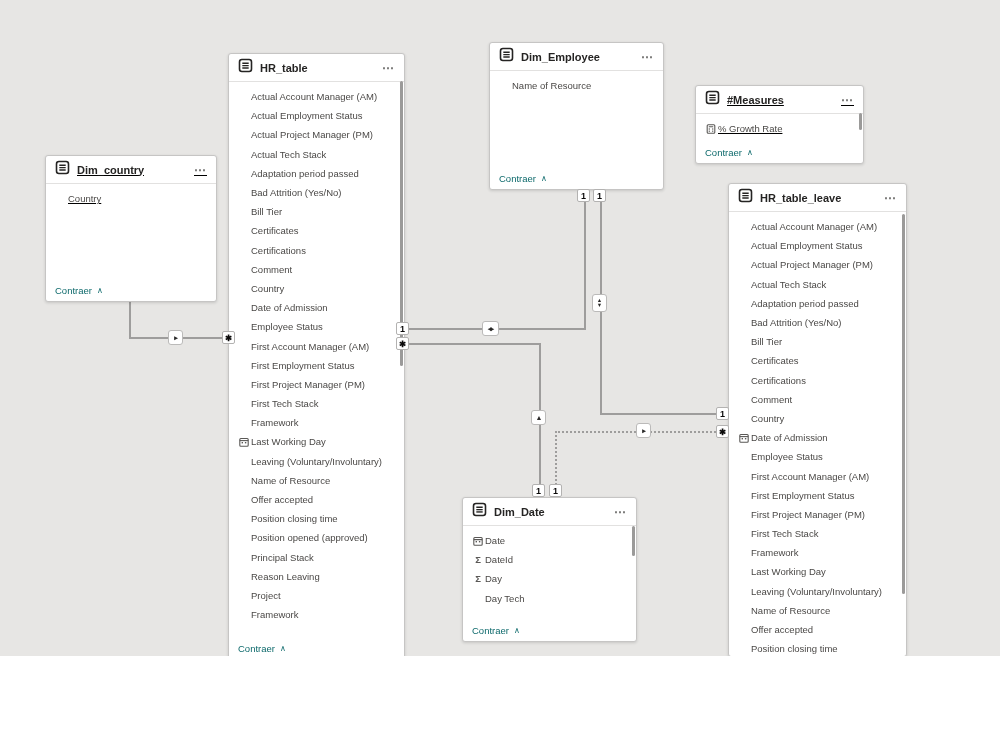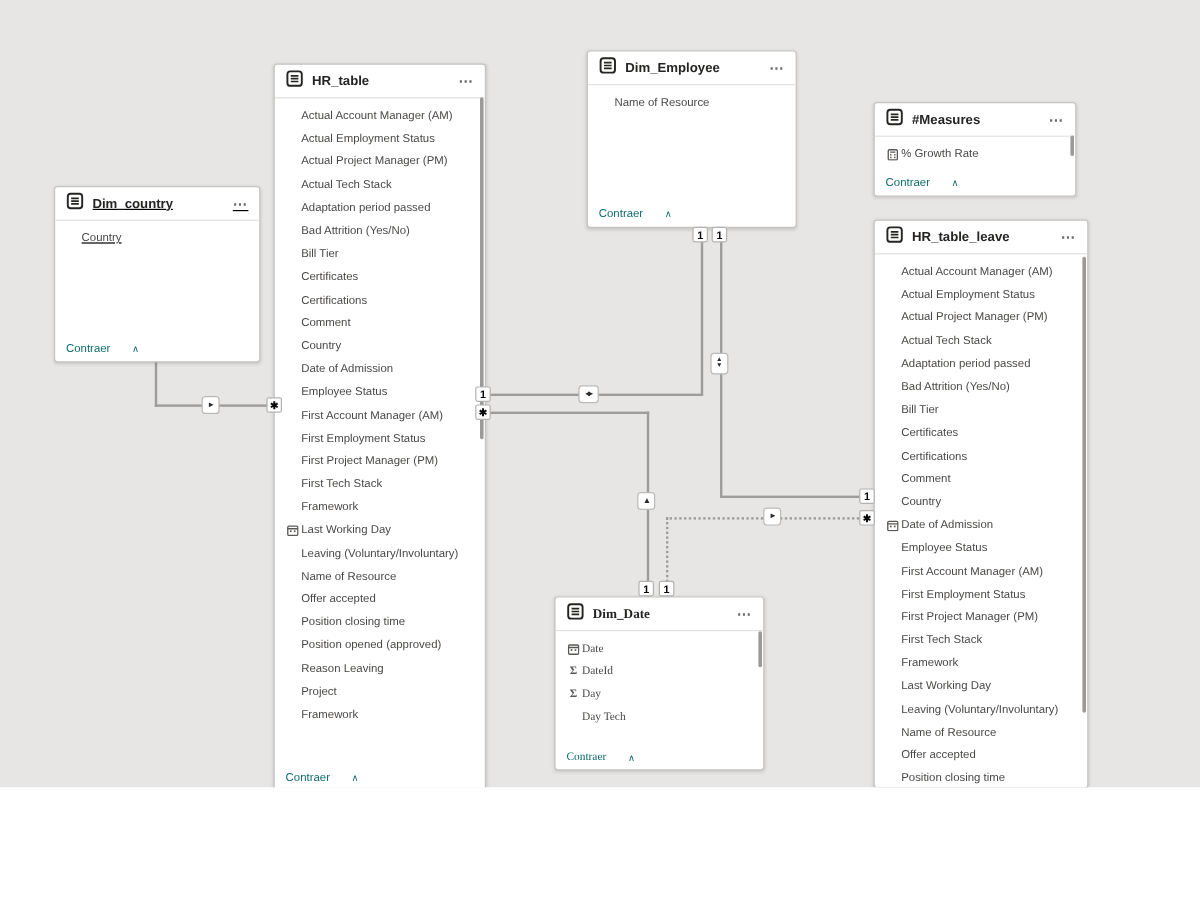--- a/index.html
+++ b/index.html
@@ -14,21 +14,21 @@
   .tbl-icon{width:15px;height:15px;flex:none;}
   .card-title{font-size:11px;font-weight:bold;color:#252423;white-space:nowrap;overflow:hidden;}
   .more{margin-left:auto;color:#6b6a69;font-size:12px;font-weight:bold;letter-spacing:1px;
     line-height:10px;flex:none;cursor:pointer;}
   .fields{padding:5px 0 2px 0;flex:1 1 auto;overflow:hidden;}
   .field{display:flex;align-items:center;height:19.2px;padding-left:8px;font-size:9.5px;
     color:#4a4846;white-space:nowrap;}
   .ficon{width:14px;flex:none;display:inline-flex;align-items:center;justify-content:center;
     color:#5a5856;font-size:9.5px;font-weight:bold;}
   .footer{position:absolute;left:9px;bottom:5px;font-size:9.5px;color:#0e6a6c;cursor:pointer;
-    display:flex;align-items:center;gap:18px;background:#fff;padding-right:4px;z-index:3;}
+    display:flex;align-items:center;gap:5px;background:#fff;padding-right:4px;z-index:3;}
   .caret{font-size:8px;color:#0e6a6c;}
   .scrollbar{position:absolute;width:3px;background:#9b9a99;border-radius:2px;right:1px;z-index:4;}
 
   .rel-seg{position:absolute;background:#9e9d9c;z-index:1;}
   .rel-seg.dotH{background:none;height:0 !important;border-top:2px dotted #9e9d9c;}
   .rel-seg.dotV{background:none;width:0 !important;border-left:2px dotted #9e9d9c;}
   .marker{position:absolute;width:13px;height:13px;background:#fff;border:1px solid #b3b2b1;
     border-radius:2px;display:flex;align-items:center;justify-content:center;
     font-size:9px;font-weight:bold;color:#0b0a0a;z-index:6;box-sizing:border-box;}
   .marker.star{font-size:8.5px;}
@@ -184,20 +184,24 @@
         <div class="field">
           <div class="ficon"></div>
           <div>Position closing time</div>
         </div>
         <div class="field">
           <div class="ficon"></div>
           <div>Position opened (approved)</div>
         </div>
         <div class="field">
           <div class="ficon"></div>
+          <div>Principal Stack</div>
+        </div>
+        <div class="field">
+          <div class="ficon"></div>
           <div>Reason Leaving</div>
         </div>
         <div class="field">
           <div class="ficon"></div>
           <div>Project</div>
         </div>
         <div class="field">
           <div class="ficon"></div>
           <div>Framework</div>
         </div>
@@ -223,21 +227,21 @@
         <div class="field">
           <div class="ficon"></div>
           <div>Name of Resource</div>
         </div>
       </div>
       <div class="footer">
         <div>Contraer</div>
         <div class="caret">∧</div>
       </div>
     </div>
-    <div class="card" style="left: 728px; top: 85px; width: 167px; height: 77px;">
+    <div class="card" style="left: 695px; top: 85px; width: 167px; height: 77px; text-decoration: underline;">
       <div class="card-header">
         <div><svg viewBox="0 0 16 16" class="tbl-icon">
             <rect x="1.6" y="1.6" width="12.8" height="12.8" rx="2.6" fill="none" stroke="#252423" stroke-width="1.7"></rect>
             <line x1="4.6" y1="5.6" x2="11.4" y2="5.6" stroke="#252423" stroke-width="1.5"></line>
             <line x1="4.6" y1="8.1" x2="11.4" y2="8.1" stroke="#252423" stroke-width="1.5"></line>
             <line x1="4.6" y1="10.6" x2="11.4" y2="10.6" stroke="#252423" stroke-width="1.5"></line>
           </svg></div>
         <div class="card-title">#Measures</div>
         <div class="more">⋯</div>
       </div>
@@ -369,21 +373,21 @@
           <div class="ficon"></div>
           <div>Offer accepted</div>
         </div>
         <div class="field">
           <div class="ficon"></div>
           <div>Position closing time</div>
         </div>
       </div>
       <div class="scrollbar" style="top: 30px; height: 380px;"></div>
     </div>
-    <div class="card" style="left: 462px; top: 497px; width: 173px; height: 143px; font-family: Liberation Serif, serif;">
+    <div class="card" style="left: 462px; top: 497px; width: 173px; height: 143px;">
       <div class="card-header">
         <div><svg viewBox="0 0 16 16" class="tbl-icon">
             <rect x="1.6" y="1.6" width="12.8" height="12.8" rx="2.6" fill="none" stroke="#252423" stroke-width="1.7"></rect>
             <line x1="4.6" y1="5.6" x2="11.4" y2="5.6" stroke="#252423" stroke-width="1.5"></line>
             <line x1="4.6" y1="8.1" x2="11.4" y2="8.1" stroke="#252423" stroke-width="1.5"></line>
             <line x1="4.6" y1="10.6" x2="11.4" y2="10.6" stroke="#252423" stroke-width="1.5"></line>
           </svg></div>
         <div class="card-title">Dim_Date</div>
         <div class="more">⋯</div>
       </div>

